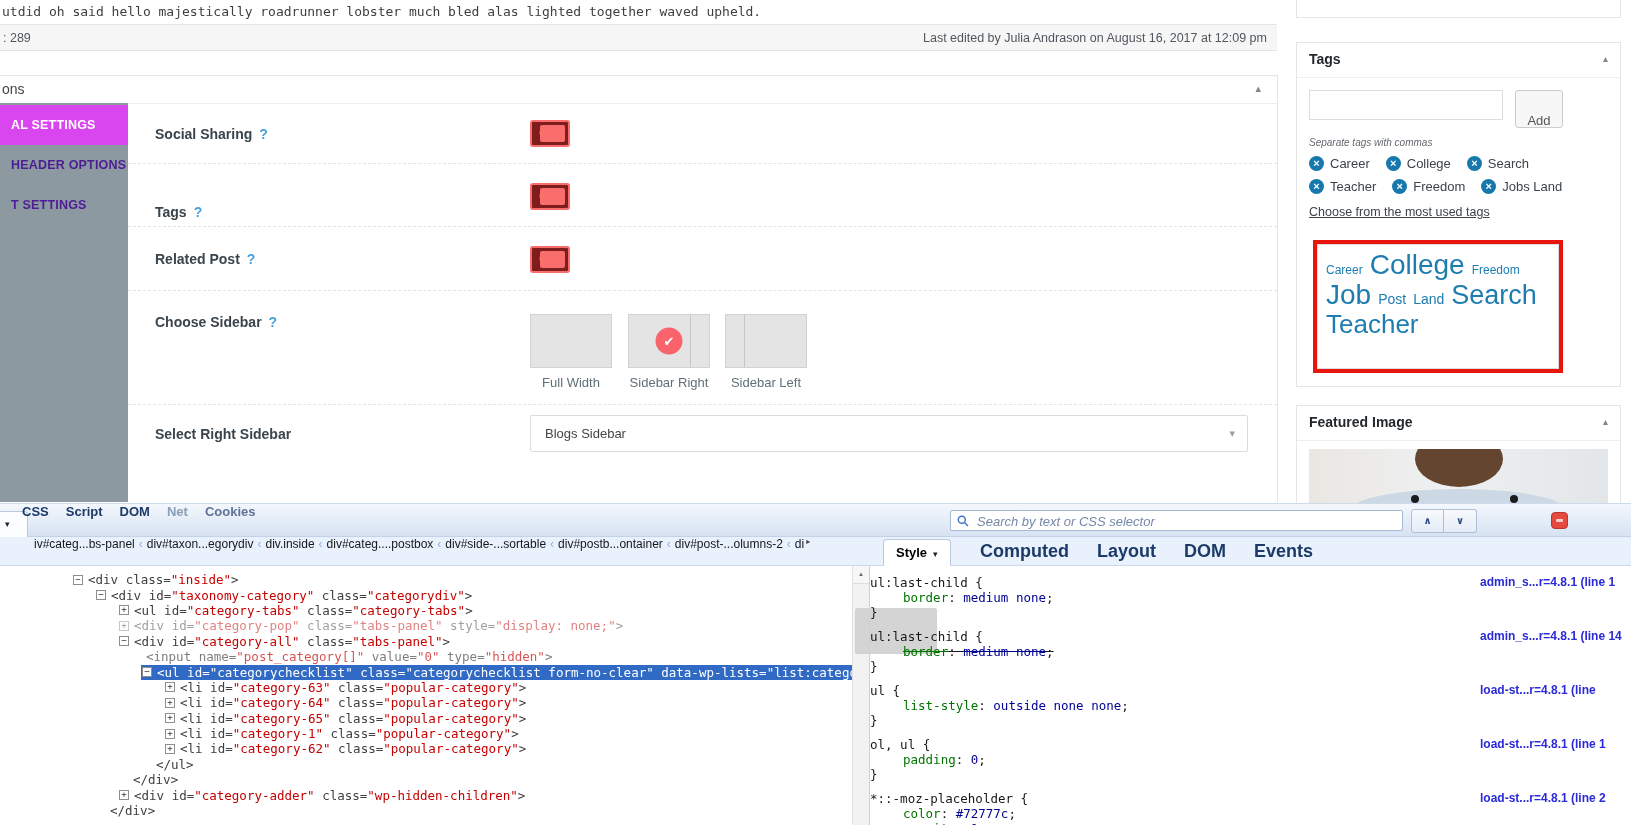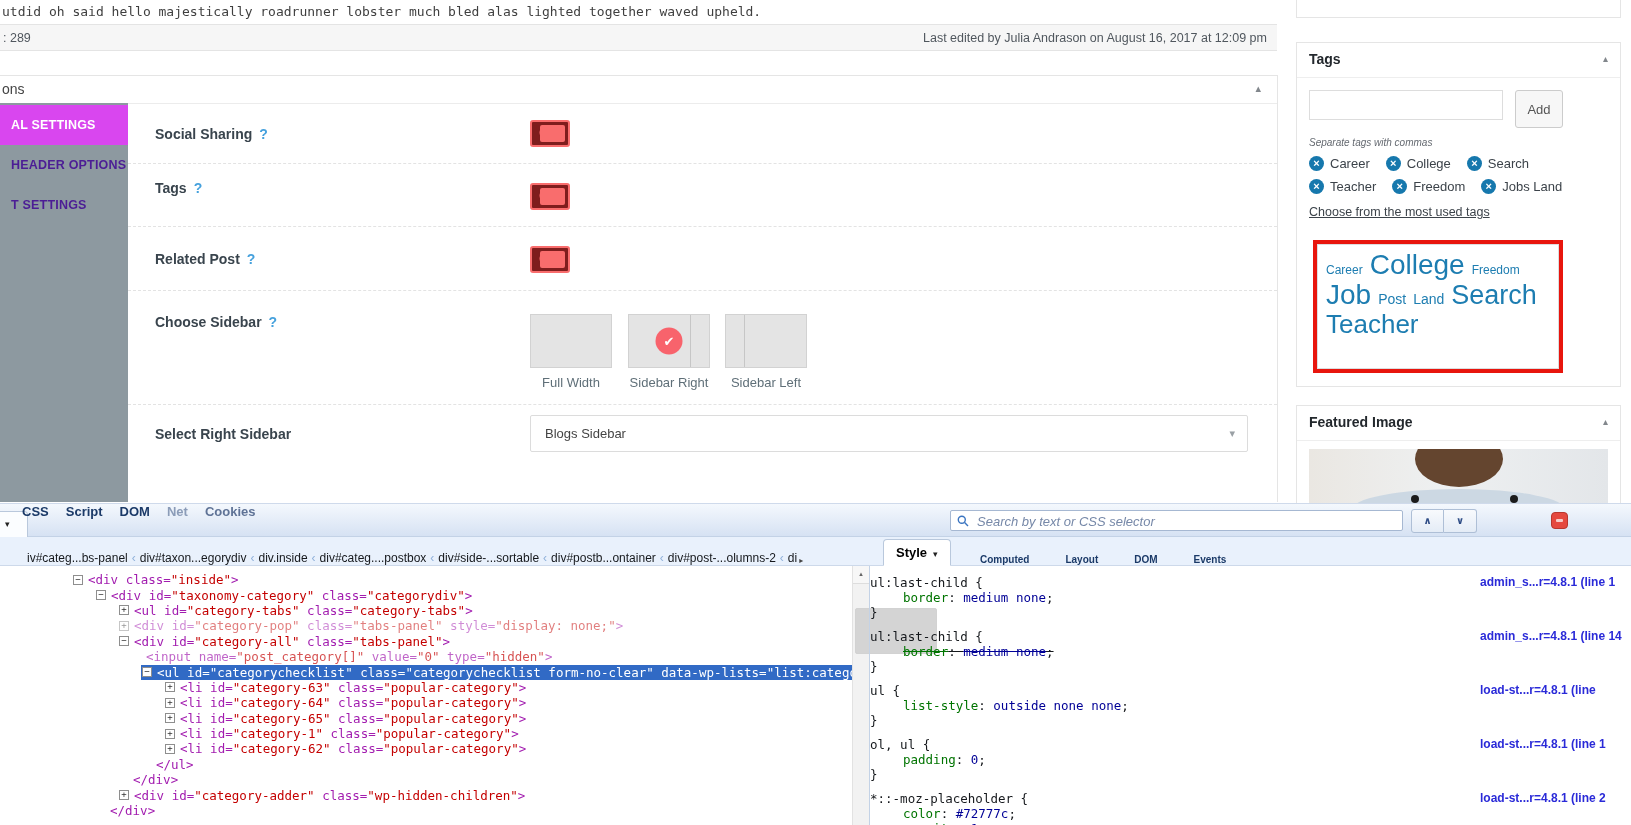--- a/index.html
+++ b/index.html
@@ -22,21 +22,21 @@
   #opts-header .tri{position:absolute;right:16px;top:6px}
   #opt-tabs{position:absolute;left:0;top:27px;bottom:0;width:128px;background:#8d99a0;padding-top:2px;box-sizing:border-box}
   .opt-tab{height:40px;line-height:40px;padding-left:11px;font-size:12.5px;font-weight:bold;color:#4c1d95;letter-spacing:.2px;white-space:nowrap;overflow:hidden}
   .opt-tab.active{background:#d946ef;color:#fff}
   #opt-rows{position:absolute;left:128px;top:27px;right:0;bottom:0}
   .orow{position:relative}
   .orow.dash{border-bottom:1px dashed #e3e3e3}
   .olabel{position:absolute;left:27px;font-size:14px;font-weight:bold;color:#39444d;white-space:nowrap}
   .olabel .q{color:#45a1dd;margin-left:7px;font-weight:bold}
   #row-social{height:60px}   #row-social .olabel{top:23px}   #row-social .toggle{top:17px}
-  #row-tagsr{height:62px}    #row-tagsr .olabel{top:16px}    #row-tagsr .toggle{top:19px}
+  #row-tagsr{height:62px}    #row-tagsr .olabel{top:40px}    #row-tagsr .toggle{top:19px}
   #row-related{height:63px}  #row-related .olabel{top:24px}  #row-related .toggle{top:19px}
   #row-sidebar{height:113px} #row-sidebar .olabel{top:23px}
   #row-select{height:75px}   #row-select .olabel{top:21px}
   .toggle{position:absolute;left:402px;width:40px;height:27px;border:2px solid #f96d6d;border-radius:3px;background:#7f1d1d;box-sizing:border-box}
   .toggle .on{position:absolute;left:7px;top:4px;font-size:12px;font-weight:bold;color:#f96d6d}
   .toggle .knob{position:absolute;right:3px;top:3px;bottom:3px;width:25px;background:#f96d6d;border-radius:2px}
   .thumb{position:absolute;top:23px;width:82px;height:54px;background:#e4e4e4;border:1px solid #d2d2d2;box-sizing:border-box}
   #thumb-full{left:402px} #thumb-right{left:500px} #thumb-left{left:597px}
   .thumb .div-r{position:absolute;right:18px;top:0;bottom:0;border-left:1px solid #c6c6c6}
   .thumb .div-l{position:absolute;left:18px;top:0;bottom:0;border-left:1px solid #c6c6c6}
@@ -51,21 +51,21 @@
   
   .rcard{position:absolute;left:1296px;width:325px;background:#fff;border:1px solid #e5e5e5;box-sizing:border-box}
   #card-sliver{top:0;height:18px;border-top:none}
   #card-tags{top:42px;height:345px}
   #card-featured{top:405px;height:120px}
   .rhead2{height:34px;border-bottom:1px solid #eee;position:relative}
   .rhead2 .ttl{position:absolute;left:12px;top:8px;font-size:14px;font-weight:bold;color:#23282d}
   .rhead2 .tri{position:absolute;right:12px;top:10px;font-size:10px}
   #tags-body{padding:12px;position:relative}
   #tag-input{width:194px;height:30px;border:1px solid #ddd;box-sizing:border-box;padding:0 6px;font-size:13px;vertical-align:top}
-  #add-btn{display:inline-block;margin-left:8px;height:38px;line-height:28px;padding:5px 11px;background:#f7f7f7;
+  #add-btn{display:inline-block;margin-left:8px;height:38px;line-height:28px;padding:16px 11px;background:#f7f7f7;
     border:1px solid #ccc;border-radius:3px;font-size:13px;color:#555;box-sizing:border-box;vertical-align:top}
   .hint{margin-top:9px;font-style:italic;font-size:10px;color:#646970}
   #tag-chips{margin-top:8px;display:flex;flex-wrap:wrap;width:300px}
   .chip{display:flex;align-items:center;margin:0 16px 8px 0}
   .chip-x{width:15px;height:15px;border-radius:50%;background:#1678ad;color:#fff;font-size:11px;line-height:15px;text-align:center;font-weight:bold;flex:none}
   .chip-t{margin-left:6px;font-size:13px;color:#3c434a;white-space:nowrap}
   #most-used{display:inline-block;margin-top:2px;font-size:12.5px;color:#3c434a;text-decoration:underline}
   #cloud-frame{position:absolute;left:16px;top:197px;width:250px;height:133px;border:4px solid #e8150d;box-sizing:border-box;background:#fff}
   #cloud-inner{position:absolute;left:0;top:0;right:0;bottom:0;border:1px solid #dcdcde;padding:5px 8px;overflow:hidden;box-sizing:border-box}
   #tag-cloud span{color:#1d7db1;margin-right:7px;line-height:1.08;display:inline-block;vertical-align:baseline}
@@ -91,38 +91,38 @@
   #fb-search input{position:absolute;left:24px;top:0;width:410px;height:100%;border:none;outline:none;font-size:13px;color:#333;background:transparent;font-family:inherit}
   #fb-search input::placeholder{font-style:italic;color:#7688a8}
   #fb-btns{position:absolute;left:1411px;top:5px;display:flex}
   .fb-btn{width:33px;height:24px;background:linear-gradient(#f8fafd,#e4ecf6);border:1px solid #aebfd6;box-sizing:border-box;
     text-align:center;line-height:22px;font-size:10px;font-weight:bold;color:#2f4d86}
   .fb-btn.first{border-radius:3px 0 0 3px}
   .fb-btn.last{border-radius:0 3px 3px 0;border-left:none}
   #fb-off{position:absolute;left:1551px;top:8px;width:17px;height:17px;border-radius:4px;background:#e5493f;border:1px solid #b8372e;box-sizing:border-box}
   #fb-off .dash{position:absolute;left:4px;top:6px;width:7px;height:3px;background:#f6cdc9;border-radius:1px}
   #fb-crumbrow{position:absolute;left:0;right:0;top:34px;height:29px;background:#e9f1fc;border-bottom:1px solid #cdd9ea;box-sizing:border-box}
-  #fb-crumb{position:absolute;left:5px;top:0;width:868px;height:100%;display:flex;align-items:flex-end;padding-left:22px;
+  #fb-crumb{position:absolute;left:12px;top:0;width:868px;height:100%;display:flex;align-items:flex-start;padding-left:22px;
     font-size:12px;color:#15181c;white-space:nowrap;overflow:hidden;box-sizing:border-box}
   .crumb-sep{color:#8fb0da;margin:0 4px;font-size:12px}
   .crumb-arrow{color:#444;font-size:8px;margin-left:2px}
   #fb-panel-tabs{position:absolute;left:868px;right:0;top:0;height:100%}
   #ptab-active{position:absolute;left:15px;top:2px;height:27px;background:#fff;border:1px solid #b9c8dc;border-bottom:1px solid #fff;
     border-radius:4px 4px 0 0;padding:0 12px;font-size:13px;font-weight:bold;color:#000;line-height:25px;box-sizing:border-box;z-index:2}
   #ptab-active .car{font-size:9px;margin-left:6px;color:#222}
-  #ptab-others{position:absolute;left:112px;top:8px;height:100%;display:flex;align-items:center;gap:36px;font-size:10px;font-weight:bold;color:#1b3a68}
+  #ptab-others{position:absolute;left:112px;top:0;height:100%;display:flex;align-items:center;gap:28px;font-size:18px;font-weight:bold;color:#1b3a68}
   #fb-content{position:absolute;left:0;right:0;top:63px;bottom:0}
   #fb-tree{position:absolute;left:0;top:0;bottom:0;width:852px;overflow:hidden;padding-top:6px;box-sizing:border-box;
     font:12.5px "DejaVu Sans Mono",monospace}
   .tl{display:flex;align-items:center;height:15.4px}
   .sp{flex:none;display:inline-block;height:1px}
   .hl{flex:1;display:flex;align-items:center;min-width:0;padding-left:1px}
   .exp{flex:none;width:8px;height:8px;border:1px solid #8e8e8e;background:#fff;color:#333;font-size:9px;line-height:6px;text-align:center;margin-right:5px}
   .tb{white-space:pre}
-  .t{color:#a21caf}.v{color:#c40000}
+  .t{color:#404040}.v{color:#c40000}
   .tl.sel .hl{background:#316ac5}
   .tl.sel .t,.tl.sel .v{color:#fff}
   .tl.muted{opacity:.5}
   .tl.dim{opacity:.68}
   #fb-scroll{position:absolute;left:852px;top:0;bottom:0;width:17px;background:#f2f2f2;border-left:1px solid #e2e2e2;box-sizing:border-box}
   #fb-scroll .up{height:17px;background:#f7f7f7;border-bottom:1px solid #ddd;text-align:center;font-size:7px;color:#666;line-height:15px}
   #fb-scroll .thumb{position:absolute;left:2px;right:2px;top:42px;height:46px;background:#d4d4d4;border-radius:2px}
   #fb-style{position:absolute;left:869px;right:0;top:0;bottom:0;border-left:1px solid #c3d2e6;padding:9px 0 0 0;
     box-sizing:border-box;overflow:hidden;font:12.5px "DejaVu Sans Mono",monospace}
   .rule{margin-bottom:9px;position:relative}

